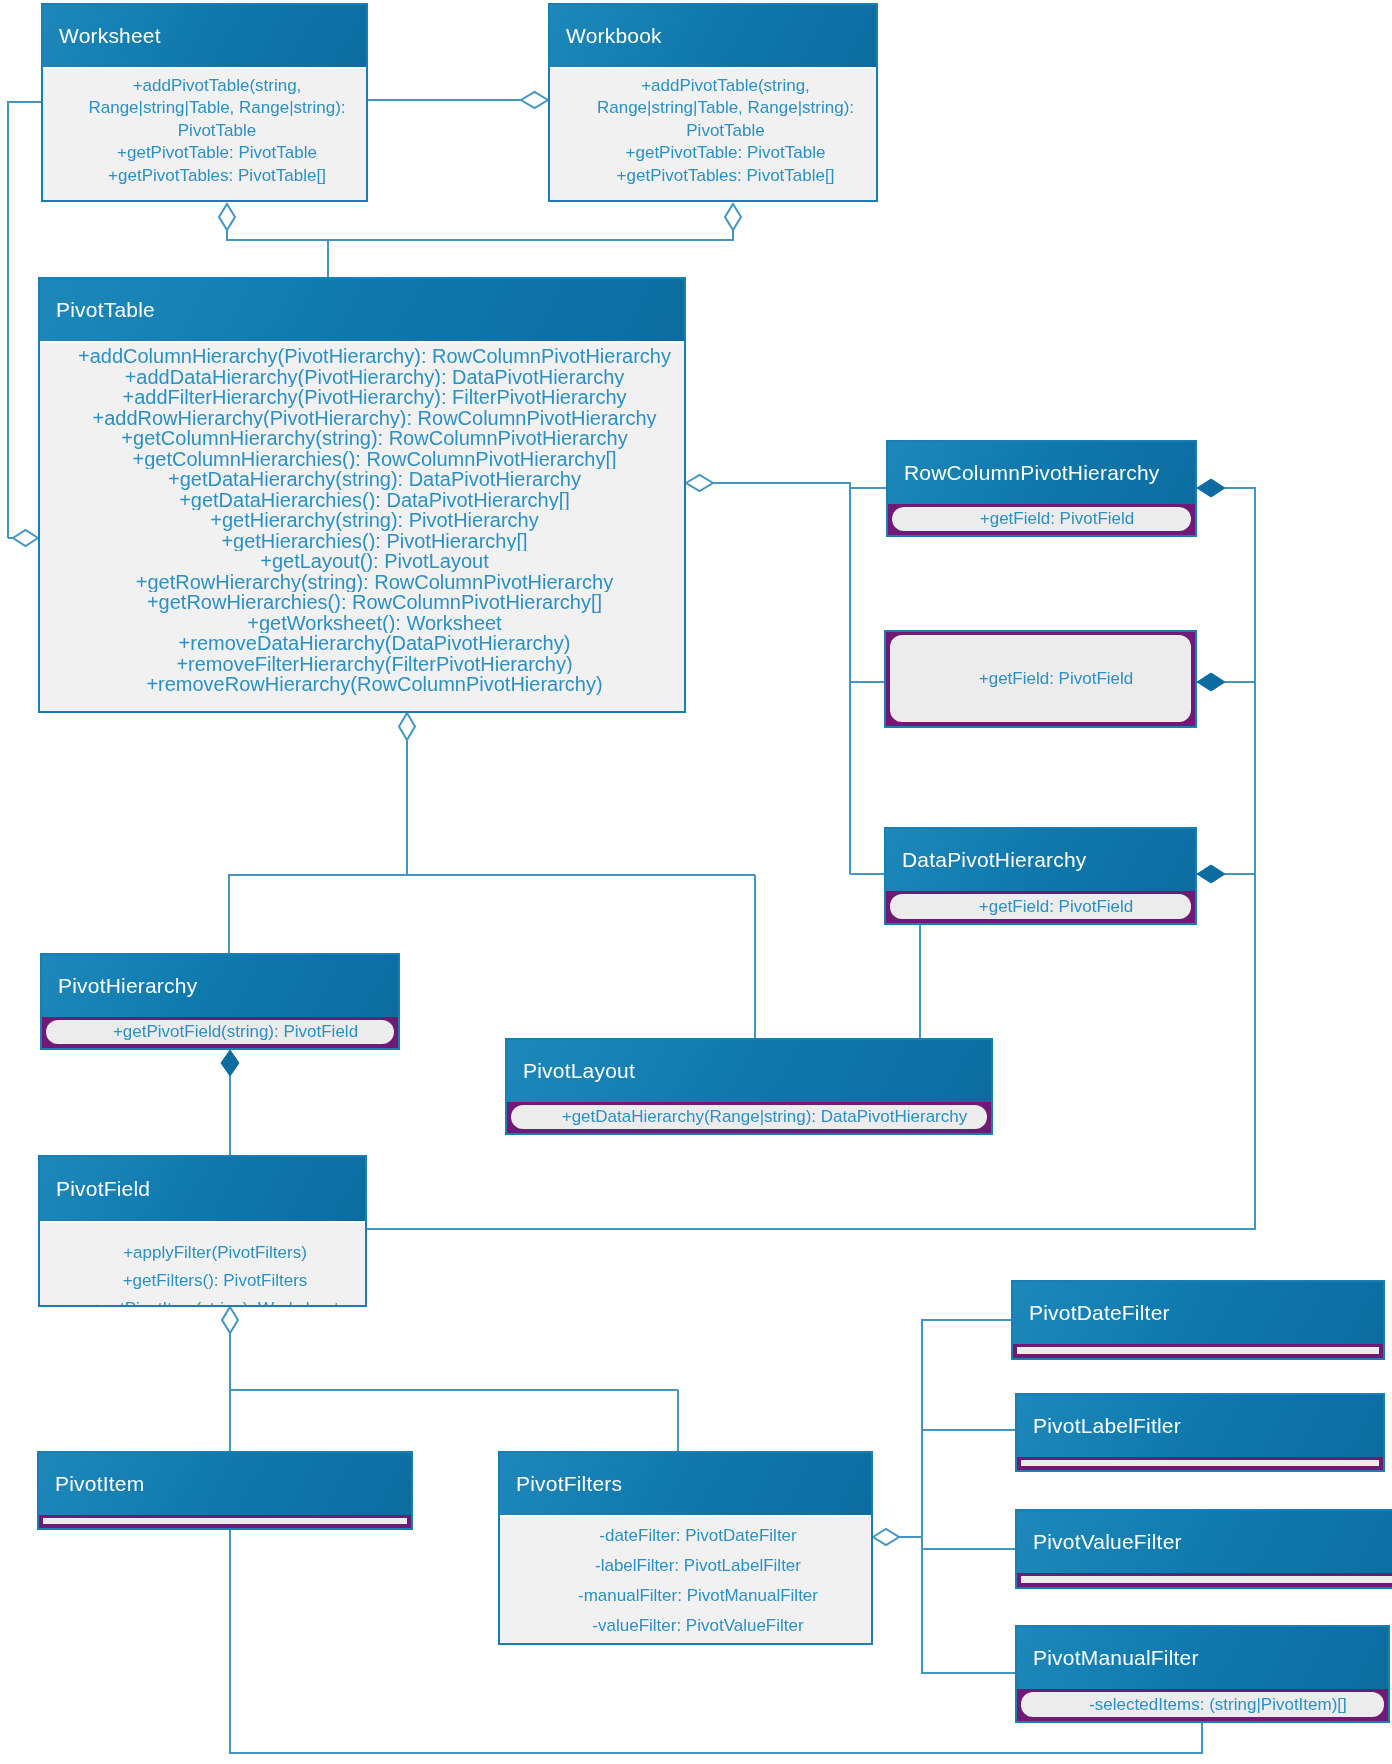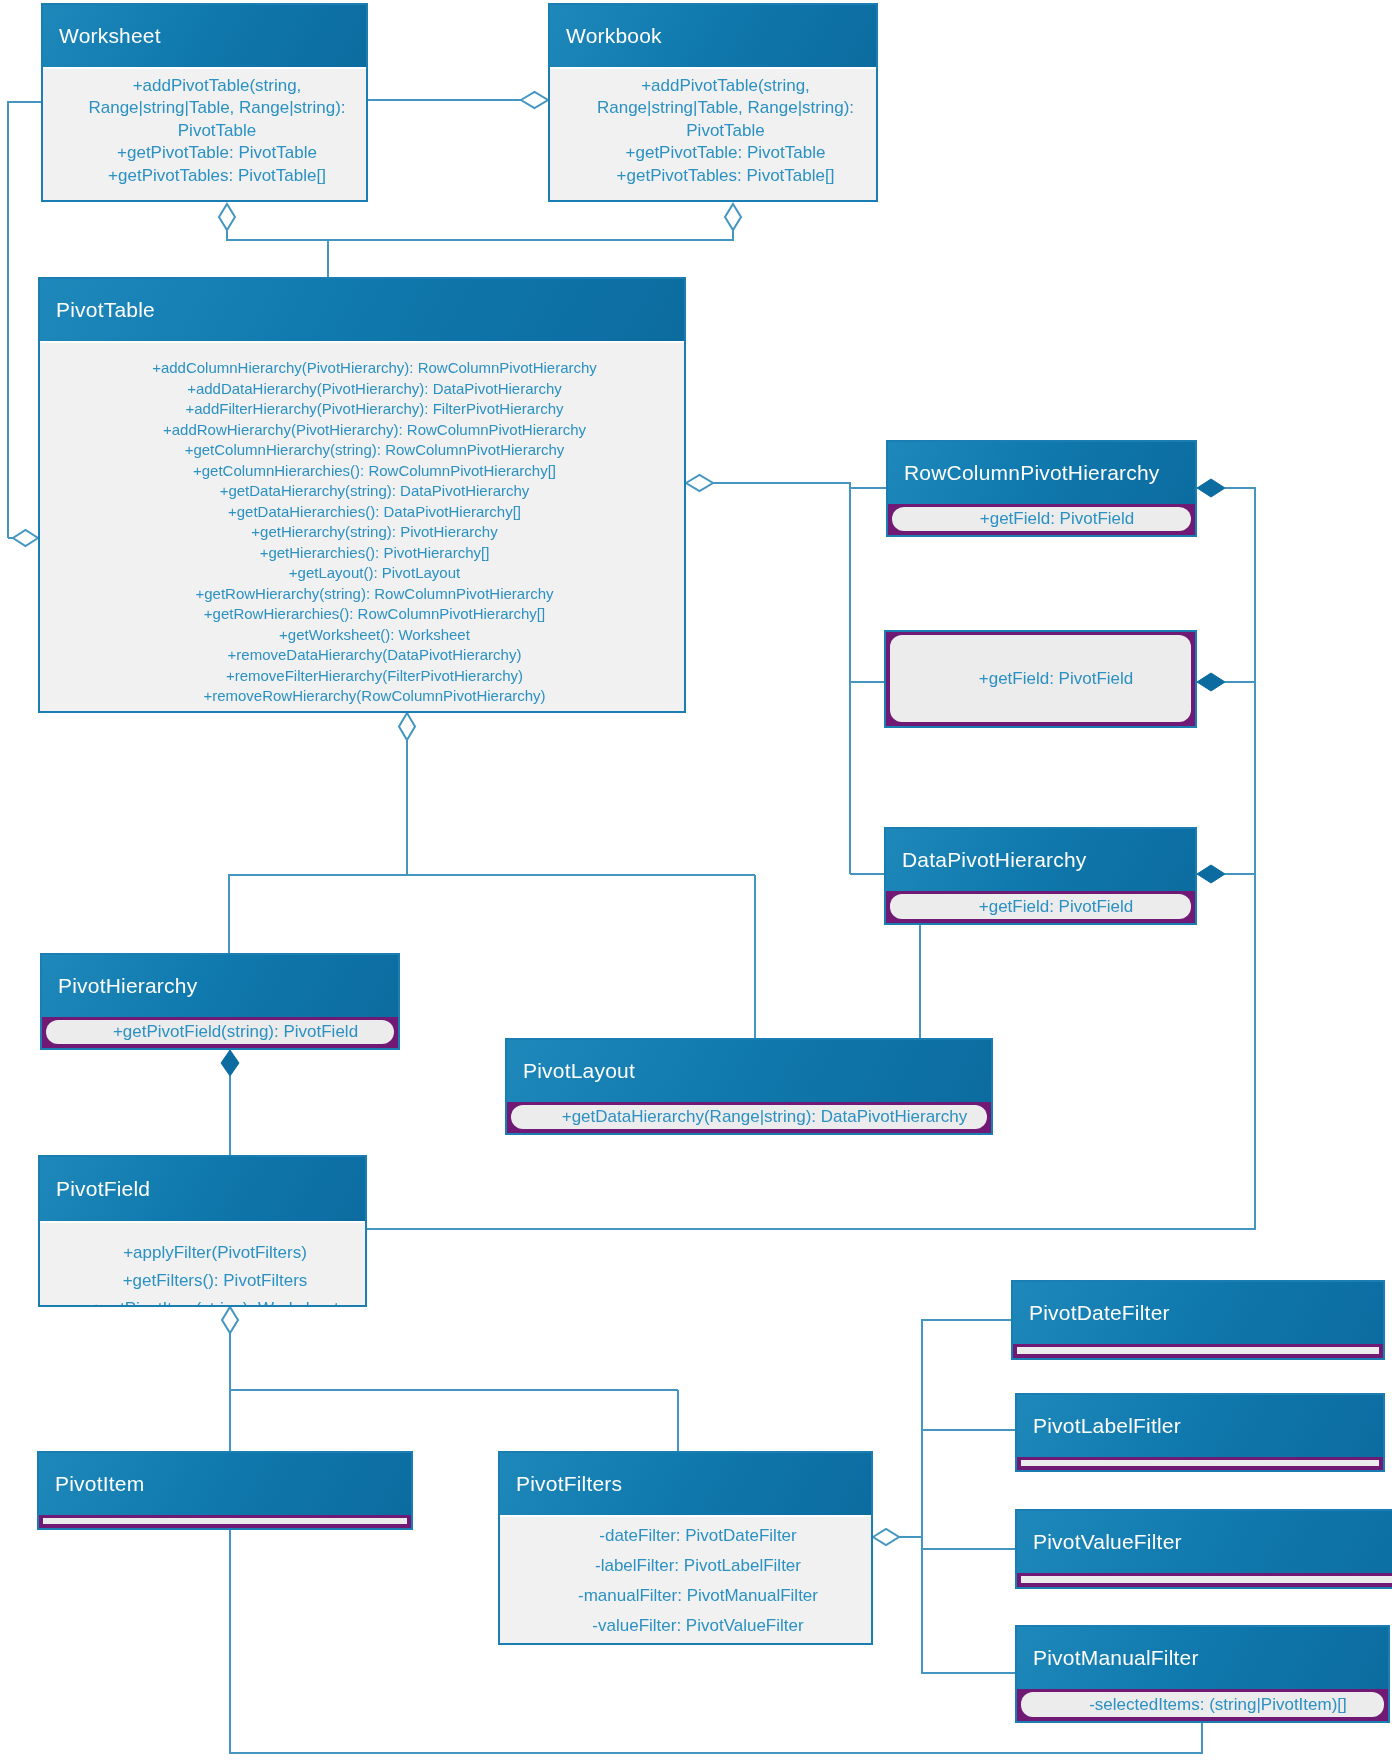--- a/index.html
+++ b/index.html
@@ -12,21 +12,21 @@
     font-family:"Liberation Sans", sans-serif;}
   #wires{position:absolute;left:0;top:0;width:1392px;height:1764px;pointer-events:none;}
   .cls{position:absolute;box-sizing:border-box;border:2px solid var(--border-blue);
     background:#701a75;display:flex;flex-direction:column;z-index:2;text-align:center;}
   .hdr{height:62px;flex:0 0 auto;display:flex;align-items:center;padding-left:16px;
     background:linear-gradient(118deg, var(--header-a) 0%, #1079AD 45%, var(--header-b) 100%);
     color:var(--title-text);font-size:21px;letter-spacing:.2px;}
   .bod{flex:1 1 auto;background:var(--body-bg);border-top:2px solid #fff;
     padding:6px 8px 0 20px;color:var(--member-text);font-size:17px;line-height:22.4px;
     overflow:hidden;white-space:nowrap;}
-  .bod.dense{font-size:15px;line-height:20.5px;padding-top:15px;}
+  .bod.dense{font-size:20px;line-height:20.5px;padding-top:3px;}
   .bod.roomy{line-height:30px;padding-top:4px;}
   .bod.mid{line-height:28px;padding-top:16px;}
   .attr{flex:1 1 auto;margin:3px 4px 4px 4px;background:var(--strip-bg);
     display:flex;flex-direction:column;justify-content:center;padding-left:18px;
     color:var(--member-text);font-size:17px;white-space:nowrap;overflow:hidden;border-radius:12px;}
   .strip{flex:1 1 auto;margin:3px 4px 4px 4px;background:var(--strip-bg);}
   .member{overflow:hidden;text-overflow:clip;margin-left:13px;}
   line,polyline{stroke:var(--connector);stroke-width:2;fill:none;}
   polygon.open{fill:#fff;stroke:var(--connector);stroke-width:2;}
   polygon.solid{fill:var(--composition-fill);stroke:var(--composition-fill);stroke-width:1;}

